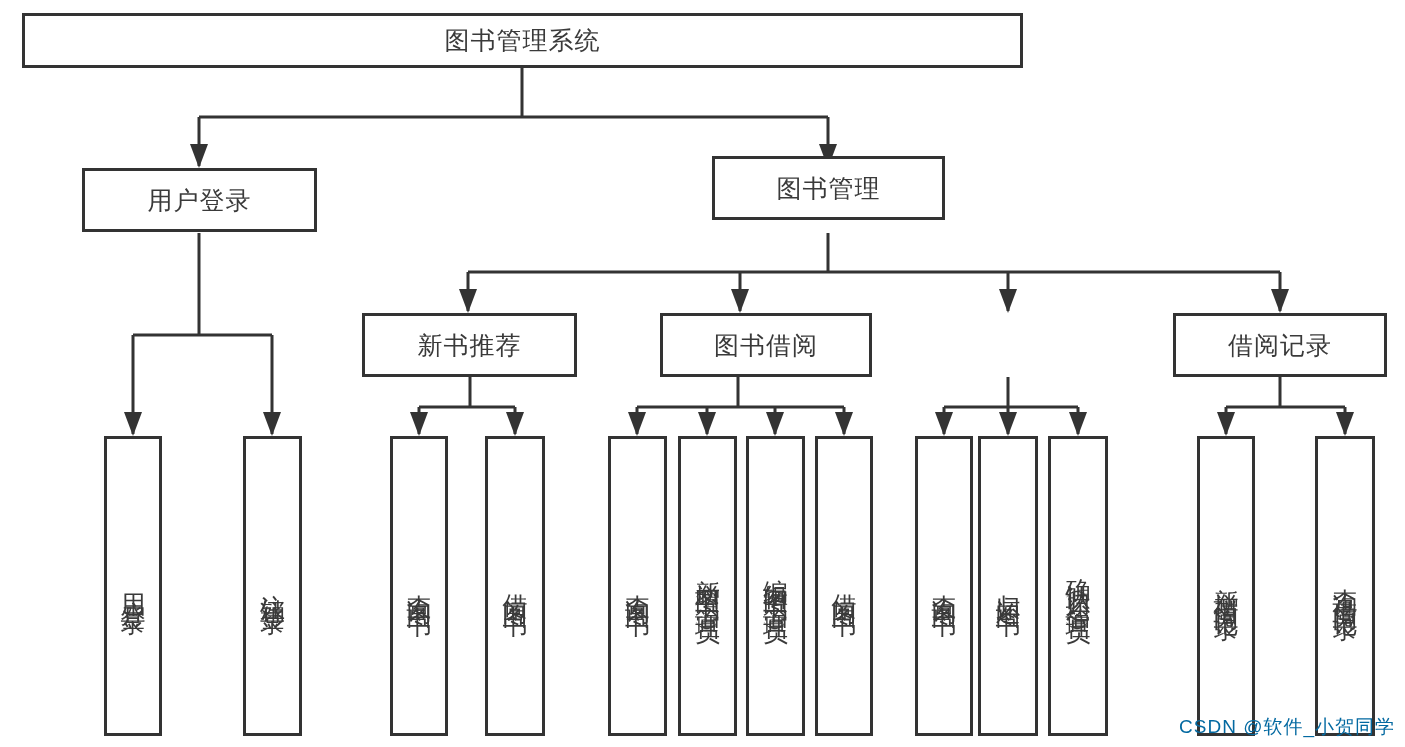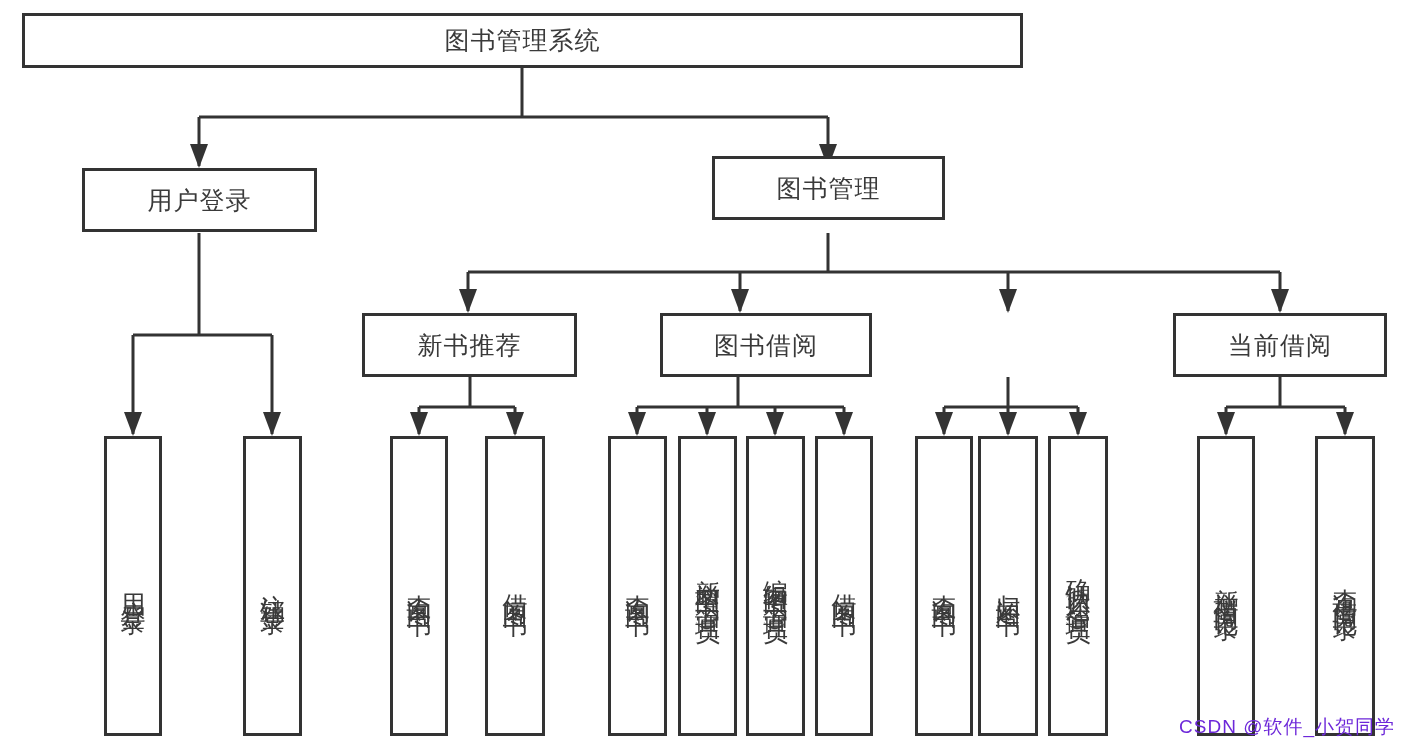--- a/index.html
+++ b/index.html
@@ -54,21 +54,21 @@
   .n-bbb    { left: 815px; width: 58px; }
   .n-cbq    { left: 915px; width: 58px; }
   .n-cbr    { left: 978px; width: 60px; }
   .n-cbc    { left: 1048px;width: 60px; }
   .n-bra    { left: 1197px;width: 58px; }
   .n-brq    { left: 1315px;width: 60px; }
   .watermark {
     position: absolute;
     right: 10px;
     bottom: 7px;
-    color: #6d28d9;
+    color: #0369a1;
     font-size: 19px;
     letter-spacing: 1px;
     white-space: nowrap;
   }
 </style>
 </head>
 <body>
 
 <div class="stage">
 
@@ -123,21 +123,21 @@
     <span>图书管理</span>
   </div>
 
   <div class="box hbox n-new">
     <span>新书推荐</span>
   </div>
   <div class="box hbox n-bor">
     <span>图书借阅</span>
   </div>
   <div class="box hbox n-rec">
-    <span>当前借阅</span>
+    <span>借阅记录</span>
   </div>
 
   <div class="box leaf n-l-user">
     <span>用户登录</span>
   </div>
   <div class="box leaf n-l-out">
     <span>注销登录</span>
   </div>
 
   <div class="box leaf n-nbq">

